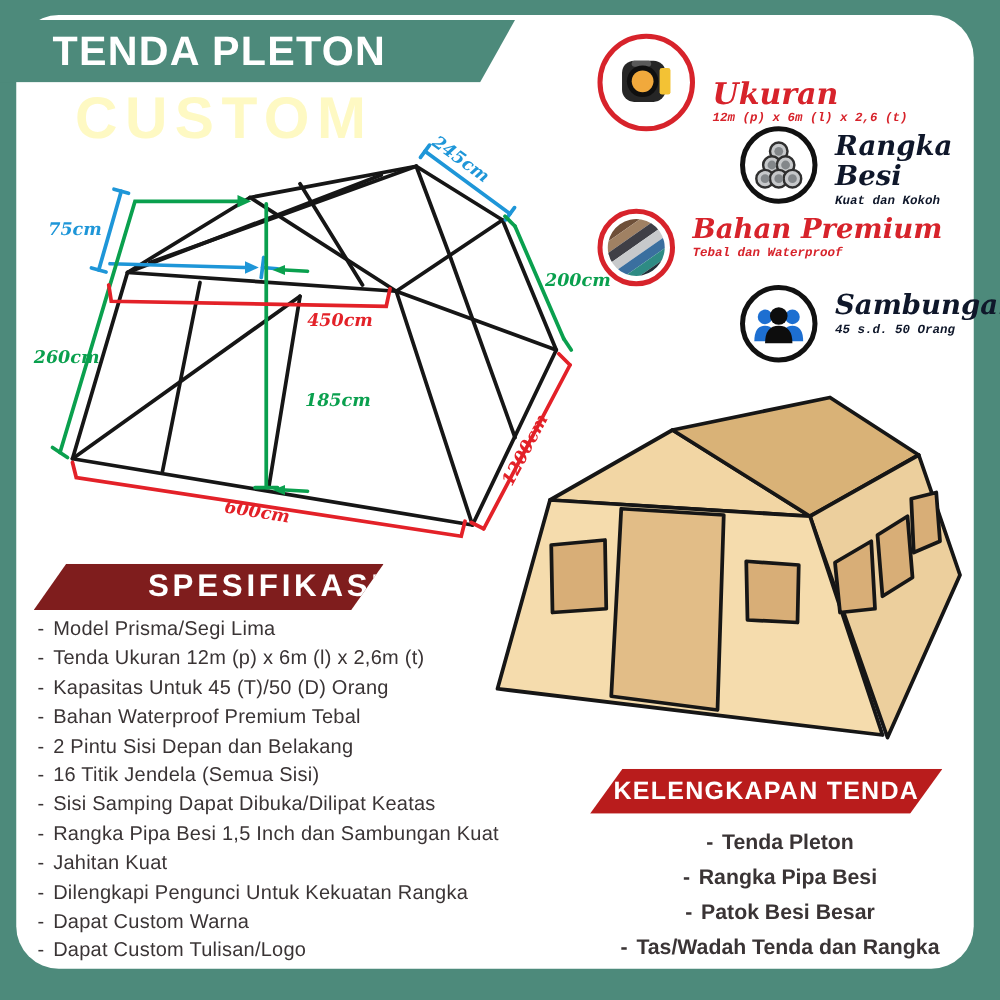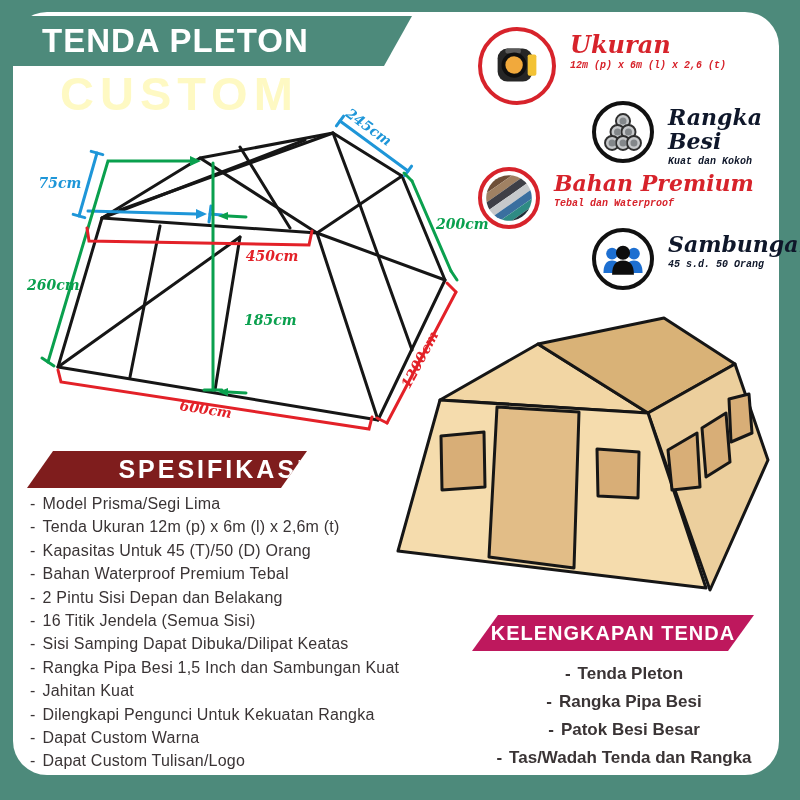--- a/index.html
+++ b/index.html
@@ -45,21 +45,21 @@
   }
   .red-t{color:#d7232b;} .black-t{color:#0f172a;}
   
   .ribbon{
     position:absolute;display:flex;align-items:center;justify-content:center;
     clip-path:polygon(26px 0,100% 0,calc(100% - 26px) 100%,0 100%);
     color:#fff;font-weight:900;
   }
   .ribbon.green{left:27px;top:451px;width:280px;height:37px;background:#7f1d1d;
     font-size:25px;letter-spacing:3px;justify-content:flex-end;}
-  .ribbon.orange{left:472px;top:615px;width:282px;height:36px;background:#be185d;
+  .ribbon.orange{left:472px;top:615px;width:282px;height:36px;background:#b91c1c;
     font-size:20px;letter-spacing:1px;}
   
   ul.plain{list-style:none;margin:0;padding:0;}
   .spec-list{position:absolute;left:30px;top:492px;width:440px;}
   .spec-list li{
     font-size:16px;font-weight:400;color:#3a3435;line-height:23.4px;
     letter-spacing:0.2px;white-space:nowrap;
   }
   .kel-list{position:absolute;left:474px;top:660px;width:300px;text-align:center;}
   .kel-list li{
@@ -166,21 +166,21 @@
     <polygon class="tent-line" fill="#d8ae77" points="702,428 726,413 730,462 706,477"></polygon>
     <polygon class="tent-line" fill="#d8ae77" points="729,399 749,394 752,433 731,442"></polygon>
   </g>
 </svg>
 
 <div class="top-banner">
   <span>TENDA PLETON</span>
 </div>
 <div class="custom-title">CUSTOM</div>
 
-<div class="feature" style="left:478px;top:27px;">
+<div class="feature" style="left:478px;top:27px;align-items:flex-end;">
   <div class="icon-ring ring-red" style="width:78px;height:78px;">
     <svg width="62" height="62" viewBox="0 0 64 64">
       <rect x="12" y="14" width="36" height="34" rx="10" fill="#262626"></rect>
       <rect x="43" y="20" width="9" height="22" rx="2" fill="#f3c234"></rect>
       <rect x="20" y="14" width="16" height="5" rx="2" fill="#5a5a5a"></rect>
       <circle cx="29" cy="31" r="13" fill="#0f0f0f"></circle>
       <circle cx="29" cy="31" r="9" fill="#f1a93c"></circle>
     </svg>
   </div>
   <div class="feat-text" style="margin-top:6px;">

